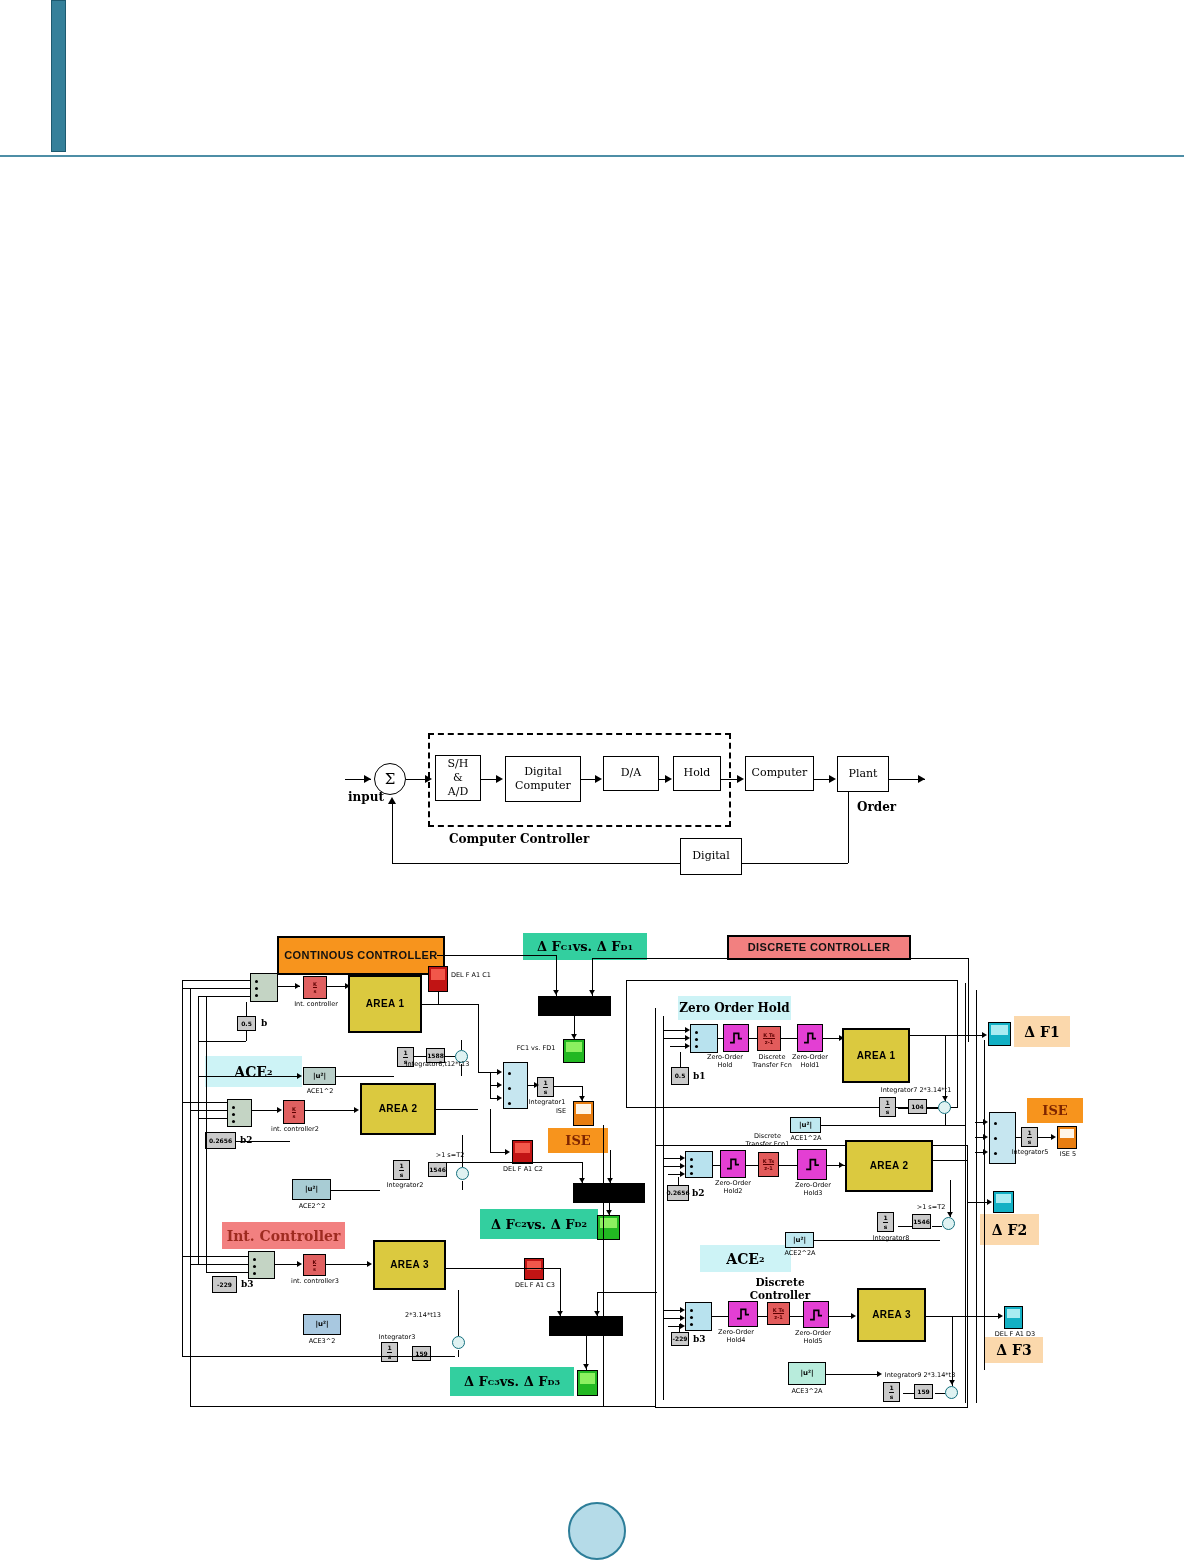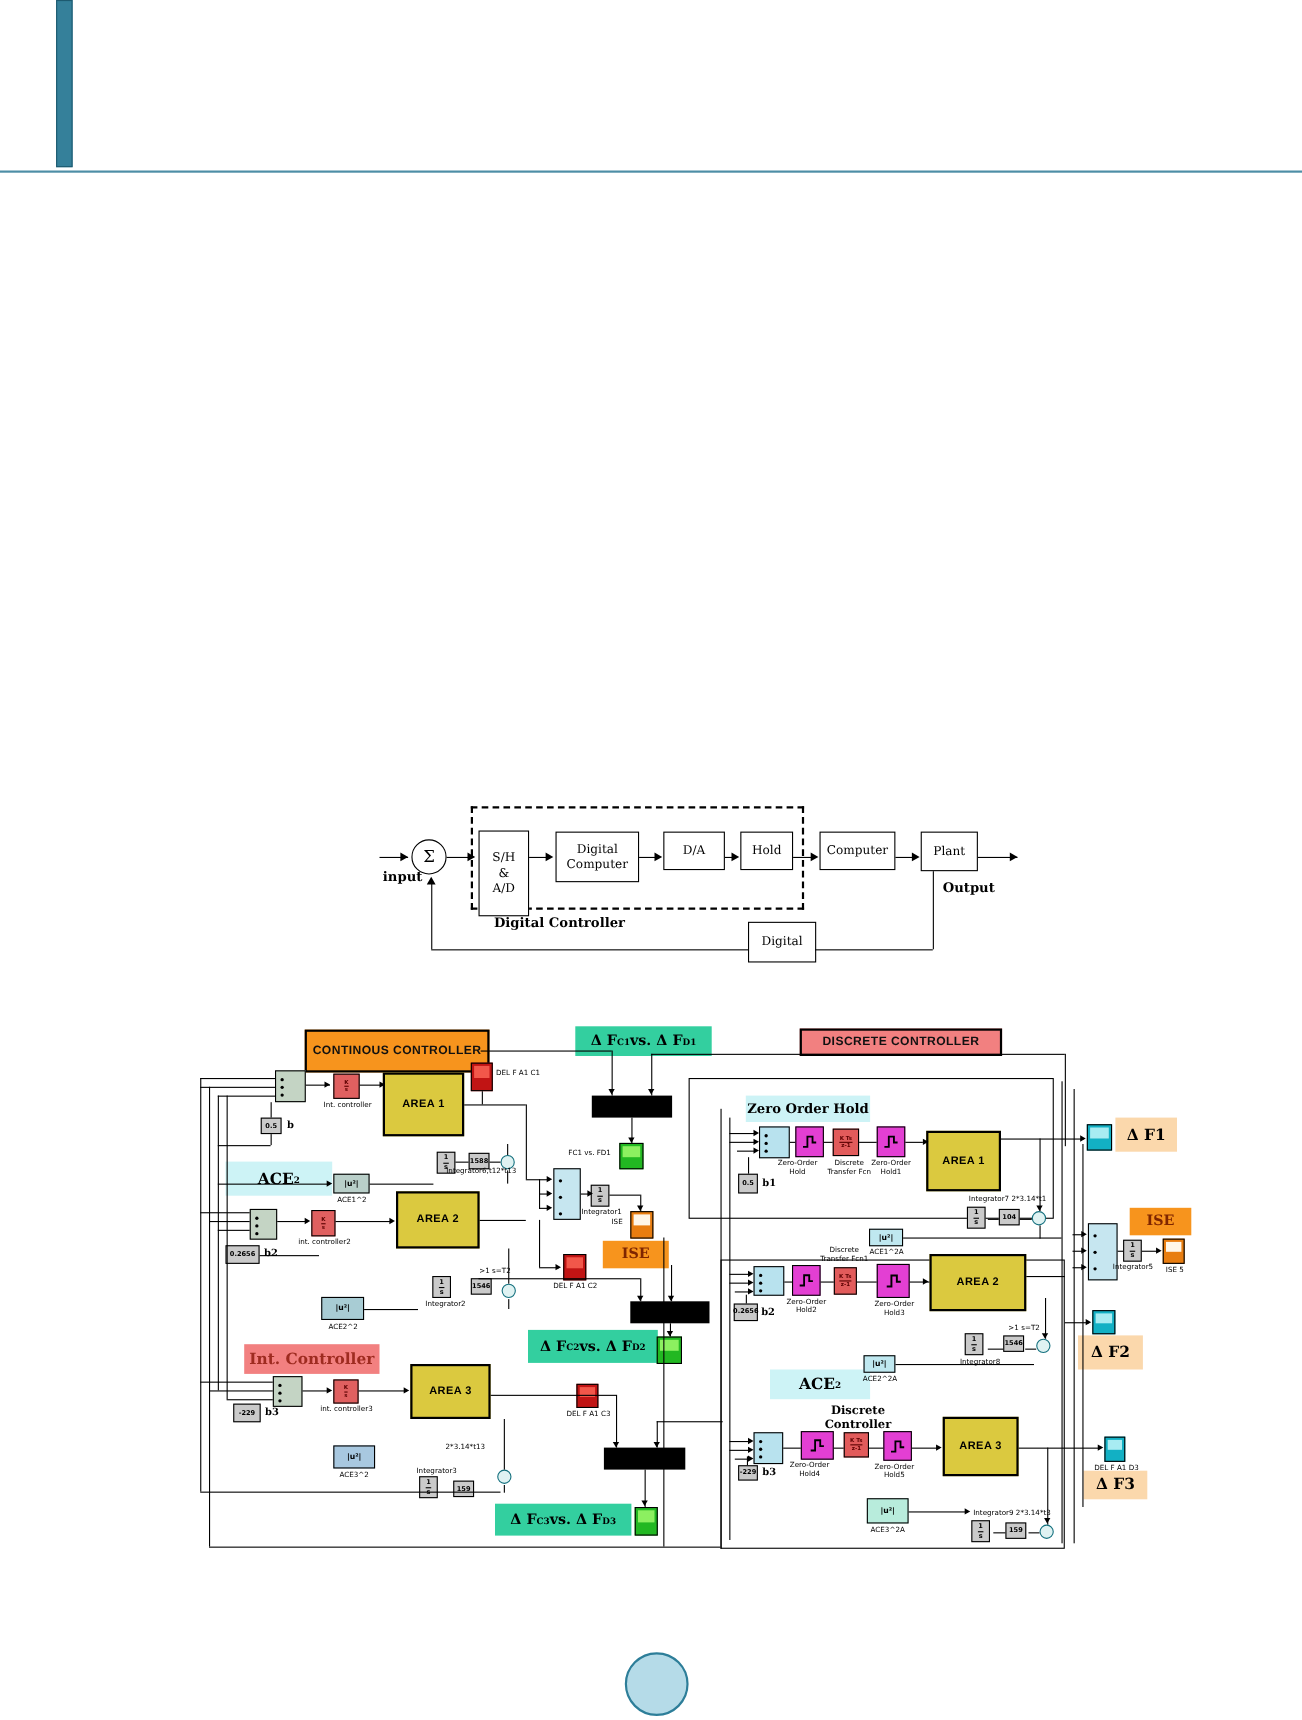--- a/index.html
+++ b/index.html
@@ -55,34 +55,34 @@
   <div class="a" style="left:0;top:155px;width:1184px;height:2px;background:#4d8ea6"></div>
 
   <div class="a" style="left:0;top:720px;width:1184px;height:180px">
 
     <div class="dash" style="left:428px;top:13px;width:303px;height:94px"></div>
 
     <div class="sumc" style="left:374px;top:43px;width:32px;height:32px">
         <span>Σ</span>
       </div>
 
-    <div class="blk tb pre" style="left:435px;top:35px;width:46px;height:78px">S/H
+    <div class="blk tb pre" style="left:435px;top:35px;width:46px;height:46px">S/H
 &amp;
 A/D</div>
     <div class="blk tb pre" style="left:505px;top:36px;width:76px;height:46px">Digital
 Computer</div>
     <div class="blk tb" style="left:603px;top:36px;width:56px;height:35px">D/A</div>
     <div class="blk tb" style="left:673px;top:36px;width:48px;height:35px">Hold</div>
     <div class="blk tb" style="left:745px;top:36px;width:69px;height:35px">Computer</div>
     <div class="blk tb" style="left:837px;top:36px;width:52px;height:36px">Plant</div>
     <div class="blk tb" style="left:680px;top:118px;width:62px;height:37px">Digital</div>
 
     <div class="lblb" style="left:348px;top:71px">input</div>
-    <div class="lblb" style="left:449px;top:113px">Digital Controller</div>
-    <div class="lblb" style="left:857px;top:81px">Output</div>
+    <div class="lblb" style="left:449px;top:113px">Computer Controller</div>
+    <div class="lblb" style="left:857px;top:81px">Order</div>
 
     <i class="w" style="left:345px;top:59px;width:26px"></i>
     <i class="w" style="left:406px;top:59px;width:24px"></i>
     <i class="w" style="left:481px;top:59px;width:20px"></i>
     <i class="w" style="left:581px;top:59px;width:18px"></i>
     <i class="w" style="left:659px;top:59px;width:11px"></i>
     <i class="w" style="left:721px;top:59px;width:20px"></i>
     <i class="w" style="left:814px;top:59px;width:19px"></i>
     <i class="w" style="left:889px;top:59px;width:36px"></i>
     <b class="ar" style="left:364px;top:55px"></b>

